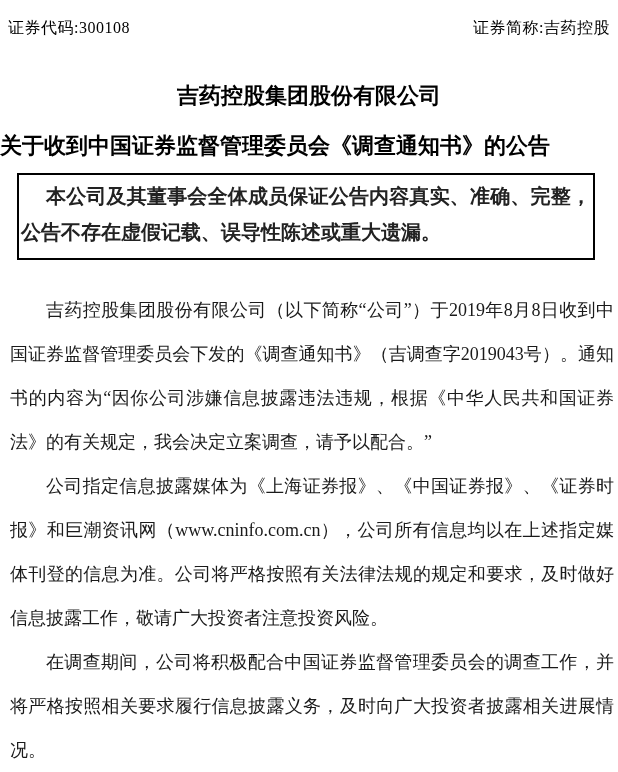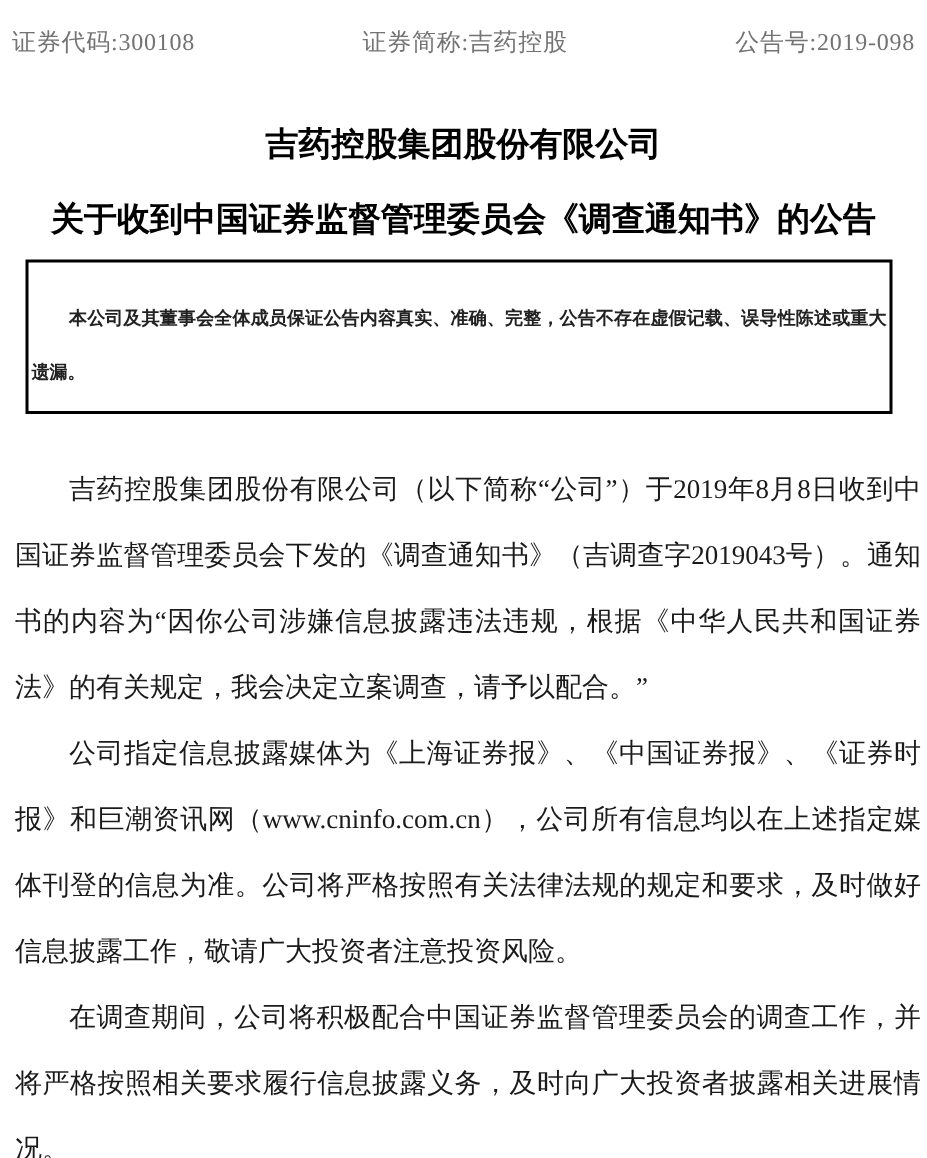--- a/index.html
+++ b/index.html
@@ -13,46 +13,46 @@
     color: #111111;
     font-family: "Liberation Serif", serif;
     overflow: hidden;
   }
   .doc-header {
     display: flex;
     justify-content: space-between;
     align-items: flex-end;
     padding: 18px 8px 0 8px;
     font-size: 16px;
-    color: #737373;
+    color: #000000;
     letter-spacing: 0.5px;
   }
   .doc-title-company {
     margin-top: 42px;
     text-align: center;
     font-family: "Liberation Sans", sans-serif;
     font-weight: bold;
     font-size: 22px;
     color: #000000;
   }
   .doc-title-subject {
     margin-top: 20px;
-    text-align: center;
+    text-align: left;
     font-family: Liberation Mono, monospace;
     font-weight: bold;
     font-size: 22px;
     color: #000000;
   }
   .disclaimer-box {
     margin: 12px 23px 0 17px;
     border: 2px solid #000000;
-    padding: 19px 2px 8px 2px;
+    padding: 3px 2px 8px 2px;
     font-family: "Liberation Sans", sans-serif;
     font-weight: bold;
-    font-size: 12px;
+    font-size: 20px;
     line-height: 36px;
     color: #222222;
     text-align: justify;
   }
   .disclaimer-box p { margin: 0; text-indent: 25px; }
   .doc-body {
     margin: 28px 4px 0 10px;
     font-size: 18px;
     line-height: 44px;
     text-align: justify;
@@ -76,21 +76,20 @@
   }
 </style>
 </head>
 <body>
 
 <div class="page">
 
   <div class="doc-header">
     <span>证券代码:300108</span>
     <span>证券简称:吉药控股</span>
-    <span>公告号:2019-098</span>
   </div>
 
   <div class="doc-title-company">吉药控股集团股份有限公司</div>
   <div class="doc-title-subject">关于收到中国证券监督管理委员会《调查通知书》的公告</div>
 
   <div class="disclaimer-box">
     <p>本公司及其董事会全体成员保证公告内容真实、准确、完整，公告不存在虚假记载、误导性陈述或重大遗漏。</p>
   </div>
 
   <div class="doc-body">

